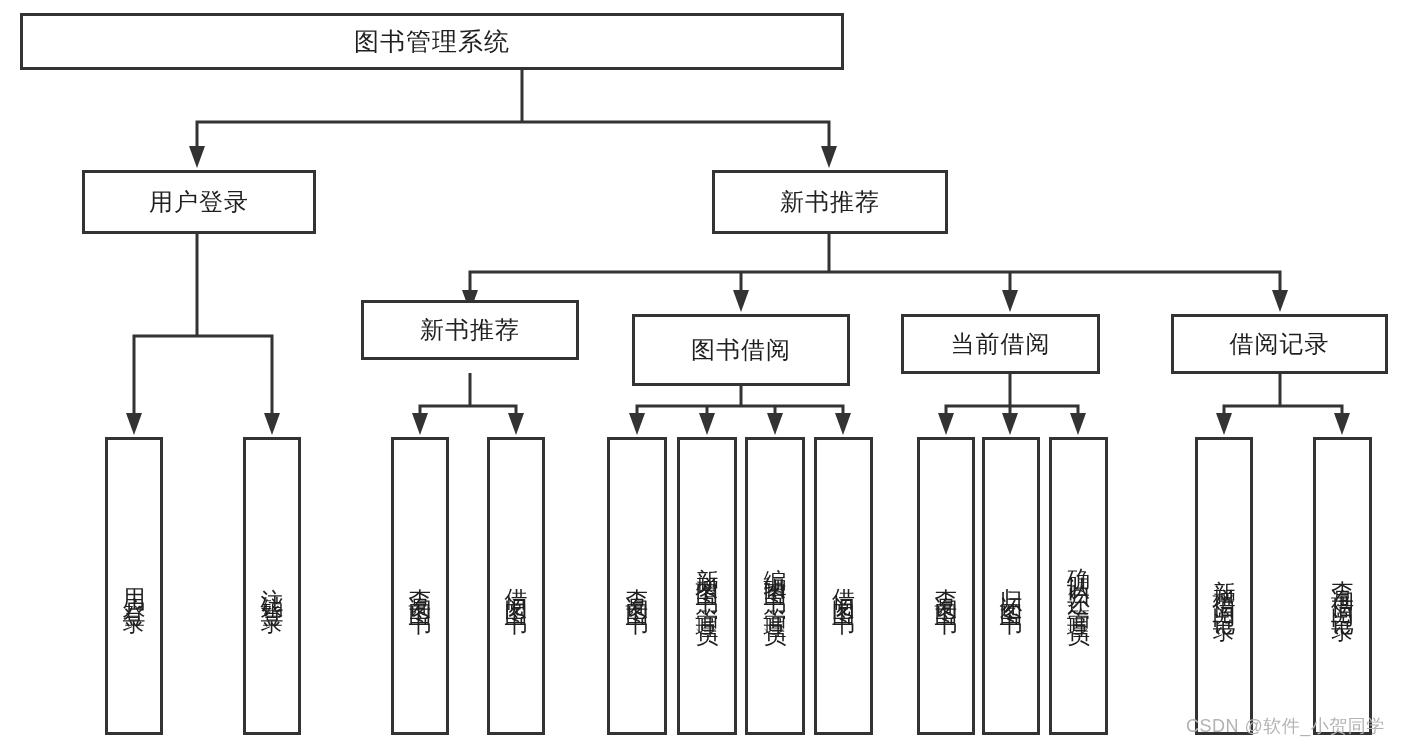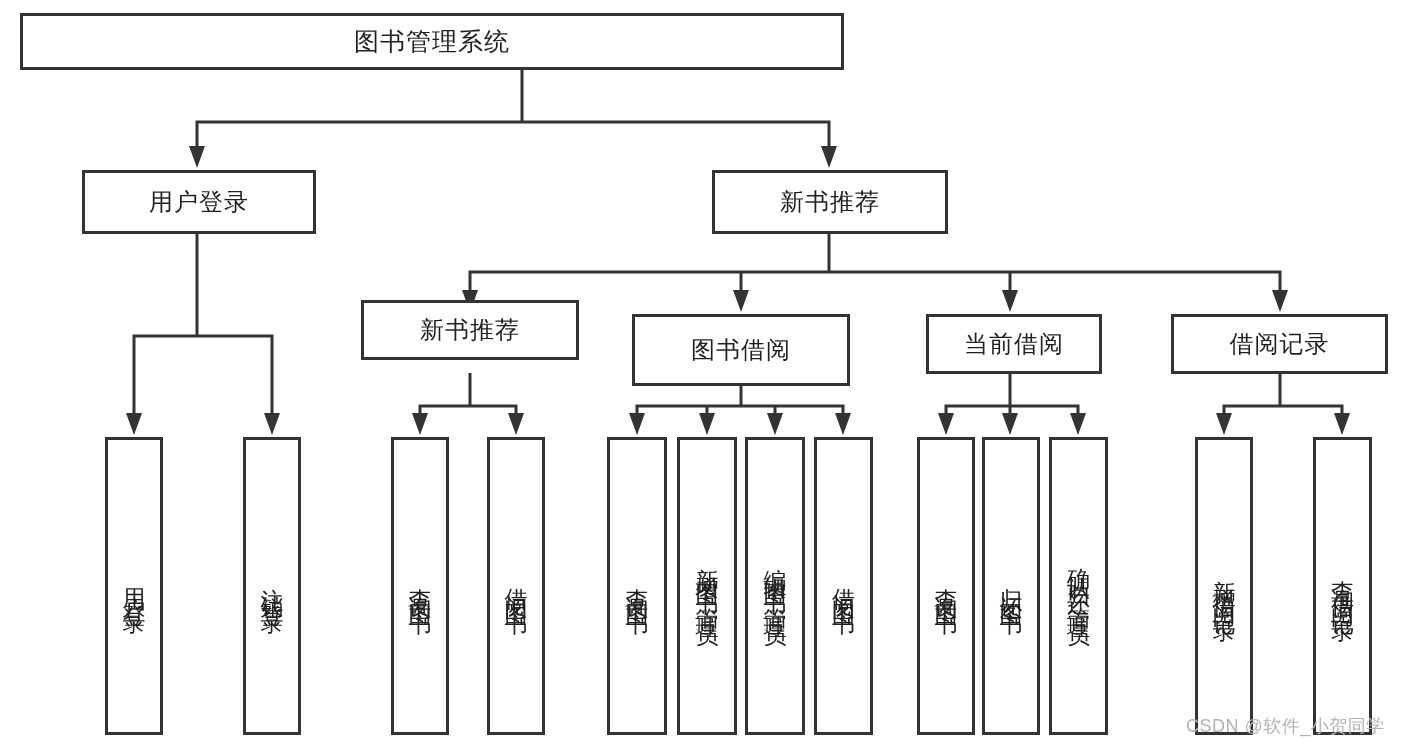--- a/index.html
+++ b/index.html
@@ -107,21 +107,21 @@
   <div class="node hnode" style="left:712px;top:170px;width:236px;height:64px">
     <span>新书推荐</span>
   </div>
 
   <div class="node hnode" style="left:361px;top:300px;width:218px;height:60px">
     <span>新书推荐</span>
   </div>
   <div class="node hnode" style="left:632px;top:314px;width:218px;height:72px">
     <span>图书借阅</span>
   </div>
-  <div class="node hnode" style="left:926px;top:314px;width:176px;height:60px">
+  <div class="node hnode" style="left:901px;top:314px;width:199px;height:60px">
     <span>当前借阅</span>
   </div>
   <div class="node hnode" style="left:1171px;top:314px;width:217px;height:60px">
     <span>借阅记录</span>
   </div>
 
   <div class="node vnode" style="left:105px;top:437px;width:58px;height:298px">
     <span>用户登录</span>
   </div>
   <div class="node vnode" style="left:243px;top:437px;width:58px;height:298px">

